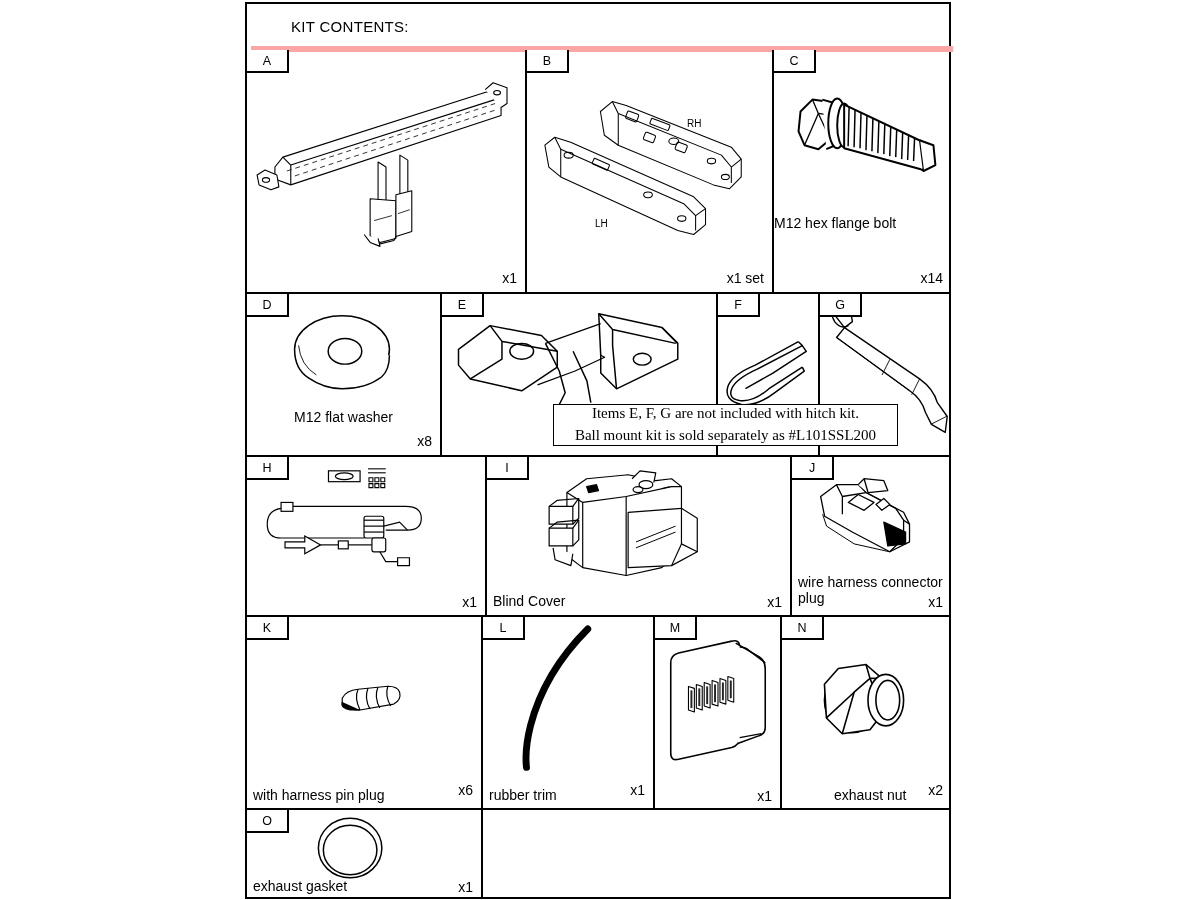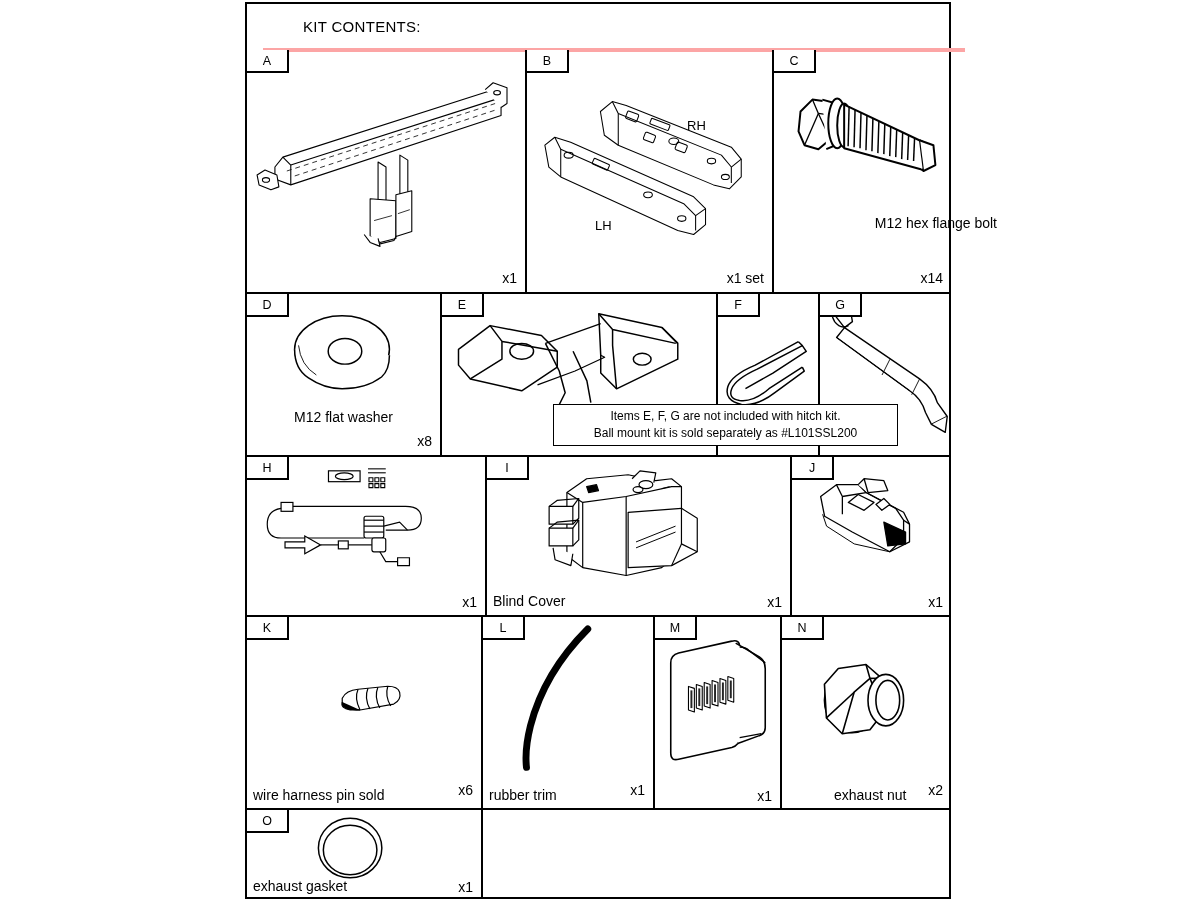--- a/index.html
+++ b/index.html
@@ -1,41 +1,41 @@
 <!DOCTYPE html>
 <html><head>
 <meta charset="utf-8">
 <style>
   html,body{margin:0;padding:0;background:#ffffff;}
   body{width:1200px;height:900px;font-family:"Liberation Sans",sans-serif;color:#000;overflow:hidden;}
   #sheet{position:absolute;left:0;top:0;width:1200px;height:900px;background:#fff;}
 
   .frame{position:absolute;left:245px;top:2px;width:706px;height:897px;border:2px solid #000;box-sizing:border-box;}
 
-  .hdr{position:absolute;left:16px;top:0;width:100%;height:48px;border-bottom:4px solid #fca5a5;box-sizing:border-box;padding-left:16px;}
+  .hdr{position:absolute;left:4px;top:0;width:100%;height:48px;border-bottom:6px solid #fca5a5;box-sizing:border-box;padding-left:16px;}
   .hdr-title{position:absolute;left:40px;top:14px;font-size:15px;letter-spacing:.3px;}
 
   .cell{position:absolute;box-sizing:border-box;border-right:2px solid #000;border-bottom:2px solid #000;overflow:visible;}
   .cell.nr{border-right:none;}
   .cell.nb{border-bottom:none;}
 
   .tag{position:absolute;left:0;top:0;width:42px;height:23px;border-right:2px solid #000;border-bottom:2px solid #000;
        box-sizing:border-box;display:flex;align-items:center;justify-content:center;font-size:12.5px;background:#fff;z-index:4;}
 
   .cap{position:absolute;left:6px;font-size:14px;line-height:1.12;z-index:3;}
   .qty{position:absolute;right:8px;font-size:14px;z-index:3;}
 
   .art{position:absolute;left:0;top:0;width:100%;height:100%;z-index:1;pointer-events:none;}
   .art svg{display:block;width:100%;height:100%;}
 
-  .inlbl{position:absolute;font-size:13px;z-index:3;}
+  .inlbl{position:absolute;font-size:10px;z-index:3;}
 
   .note{position:absolute;left:553px;top:404px;width:345px;height:42px;background:#fff;border:1px solid #000;
         box-sizing:border-box;z-index:20;display:flex;flex-direction:column;align-items:center;justify-content:center;}
-  .note div{font-size:12px;line-height:1.45;white-space:nowrap;}
+  .note div{font-size:15px;line-height:1.45;white-space:nowrap;font-family:Liberation Serif, serif;}
 </style>
 </head>
 <body>
 
 <div id="sheet">
   <div class="frame">
 
     <div class="hdr">
       <div class="hdr-title">KIT CONTENTS:</div>
     </div>
@@ -125,21 +125,21 @@
                 <path d="M123 80 L122 108"></path>
               <path d="M129 83 L128 110"></path>
                 <path d="M135 86 L134 111"></path>
                 <path d="M141 89 L140 112"></path>
             </g>
             <path d="M146 91 L160 96 L162 116 L150 122 L148 120" fill="#fff" stroke-width="2"></path>
             <path d="M146 91 L150 122" stroke-width="1.2"></path>
           </g>
         </svg>
       </div>
-      <div class="cap" style="left:0;width:100%;text-align:right;top:166px;padding-left:46px;">M12 hex flange bolt</div>
+      <div class="cap" style="left:0;width:100%;text-align:left;top:166px;">M12 hex flange bolt</div>
       <div class="qty" style="bottom:6px;">x14</div>
     </div>
 
     <div class="cell" style="left:0;top:290px;width:195px;height:163px;">
       <div class="tag">D</div>
       <div class="art">
         <svg viewBox="0 0 195 163" preserveAspectRatio="xMidYMid meet">
           <g fill="none" stroke="#000" stroke-width="1.5">
             <ellipse cx="96" cy="56" rx="48" ry="34" fill="#fff"></ellipse>
             <path d="M48 56 Q48 76 62 85 Q78 96 96 96 Q120 96 136 84 Q144 77 144 62" fill="#fff"></path>
@@ -288,38 +288,39 @@
             <path d="M112 64 L118 68"></path>
             <path d="M66 28 L72 22 L92 24 L96 34 L76 36" fill="#fff"></path>
             <path d="M72 22 L76 36"></path>
             <path d="M92 66 L114 76 L114 88 L96 90 Z" fill="#000"></path>
             <path d="M30 58 L34 70 L62 88 L98 96" stroke-width="1"></path>
             <path d="M56 46 L66 38 L82 46 L72 54 Z" fill="#fff"></path>
             <path d="M84 48 L92 42 L98 48 L90 54 Z" fill="#fff"></path>
           </g>
         </svg>
       </div>
+      <div class="cap" style="left:6px;top:118px;">wire harness connector plug</div>
       <div class="qty" style="bottom:5px;">x1</div>
     </div>
 
     <div class="cell" style="left:0;top:613px;width:236px;height:193px;">
       <div class="tag">K</div>
       <div class="art">
         <svg viewBox="0 0 236 193" preserveAspectRatio="xMidYMid meet">
           <g fill="none" stroke="#000" stroke-width="1.2" stroke-linejoin="round">
             <path d="M96 82 Q100 74 112 73 L142 70 Q152 70 154 76 Q156 84 148 88 L114 94 Q98 94 96 86 Z" fill="#fff"></path>
             <path d="M112 73 Q108 82 114 94"></path>
             <path d="M122 72 Q118 82 124 93"></path>
             <path d="M132 71 Q128 81 134 92"></path>
             <path d="M142 70 Q139 80 145 90"></path>
             <path d="M96 86 Q94 92 104 94 L114 94" fill="#000"></path>
           </g>
         </svg>
       </div>
-      <div class="cap" style="left:6px;bottom:4px;">wire harness pin sold</div>
+      <div class="cap" style="left:6px;bottom:4px;">with harness pin plug</div>
       <div class="qty" style="bottom:10px;">x6</div>
     </div>
 
     <div class="cell" style="left:236px;top:613px;width:172px;height:193px;">
       <div class="tag">L</div>
       <div class="art">
         <svg viewBox="0 0 172 193" preserveAspectRatio="xMidYMid meet">
           <path d="M106 12 Q62 56 48 110 Q42 134 44 152" fill="none" stroke="#000" stroke-width="7" stroke-linecap="round"></path>
         </svg>
       </div>

